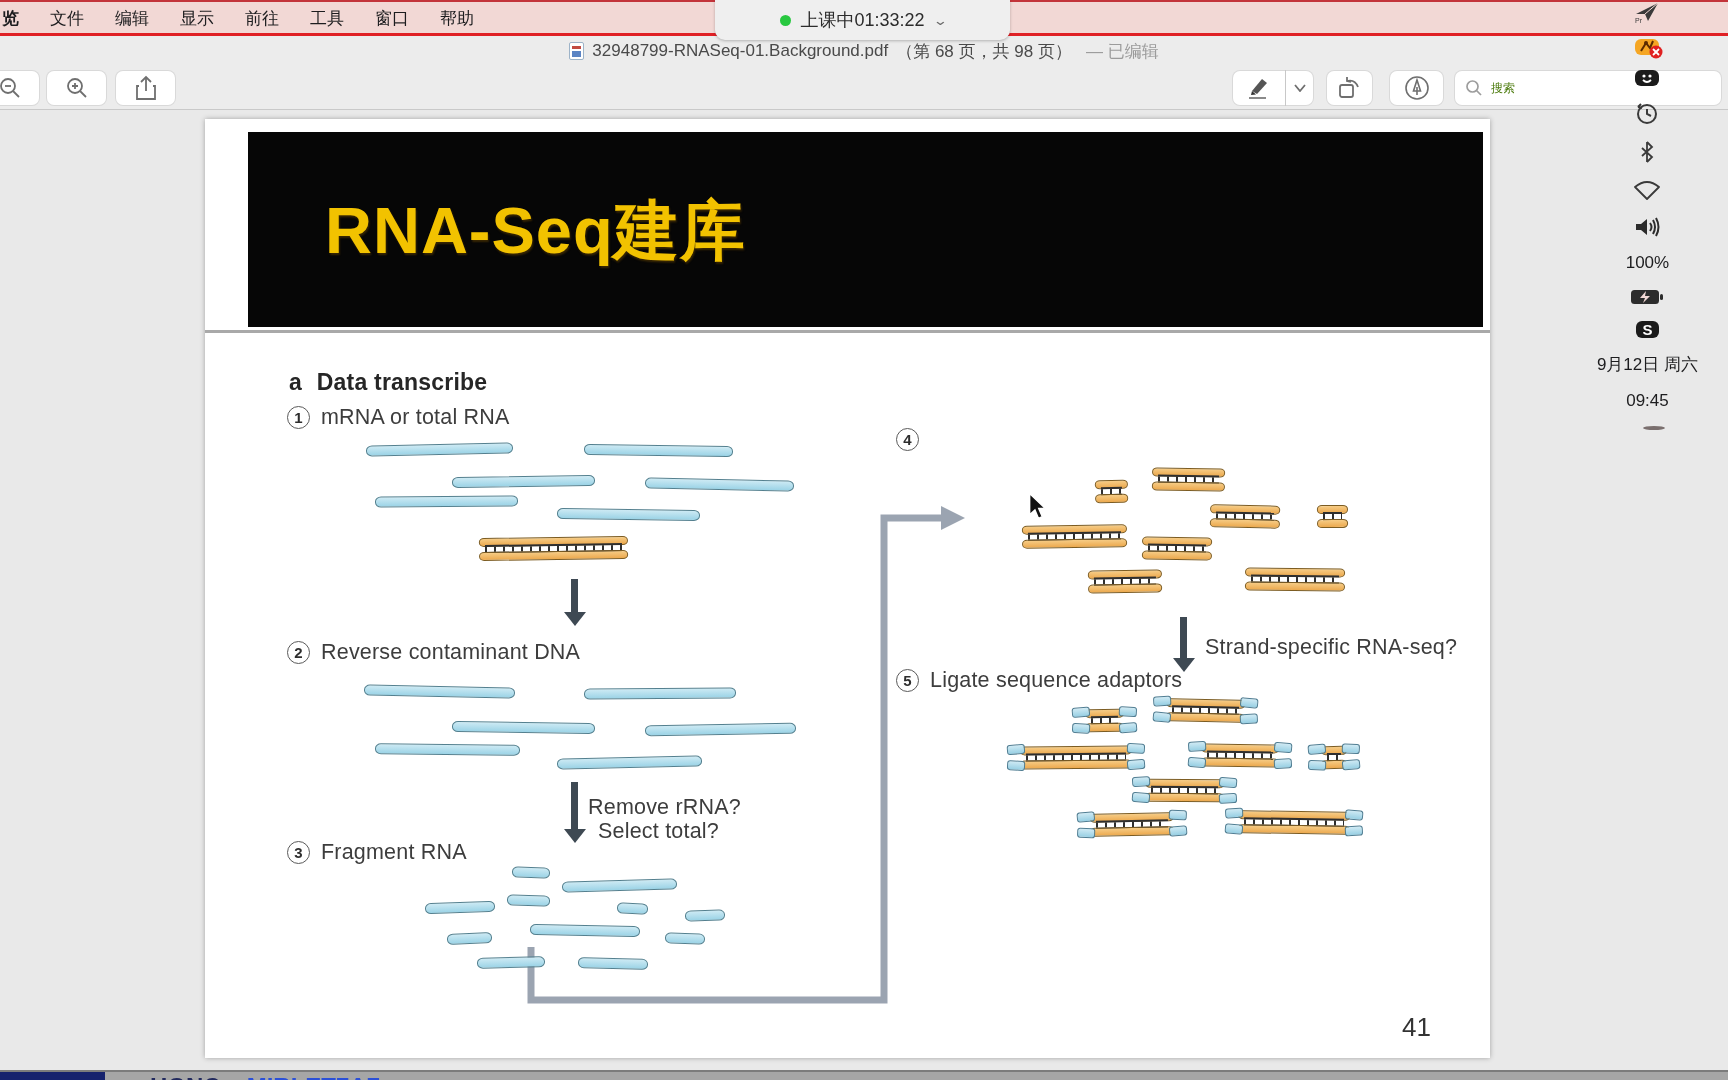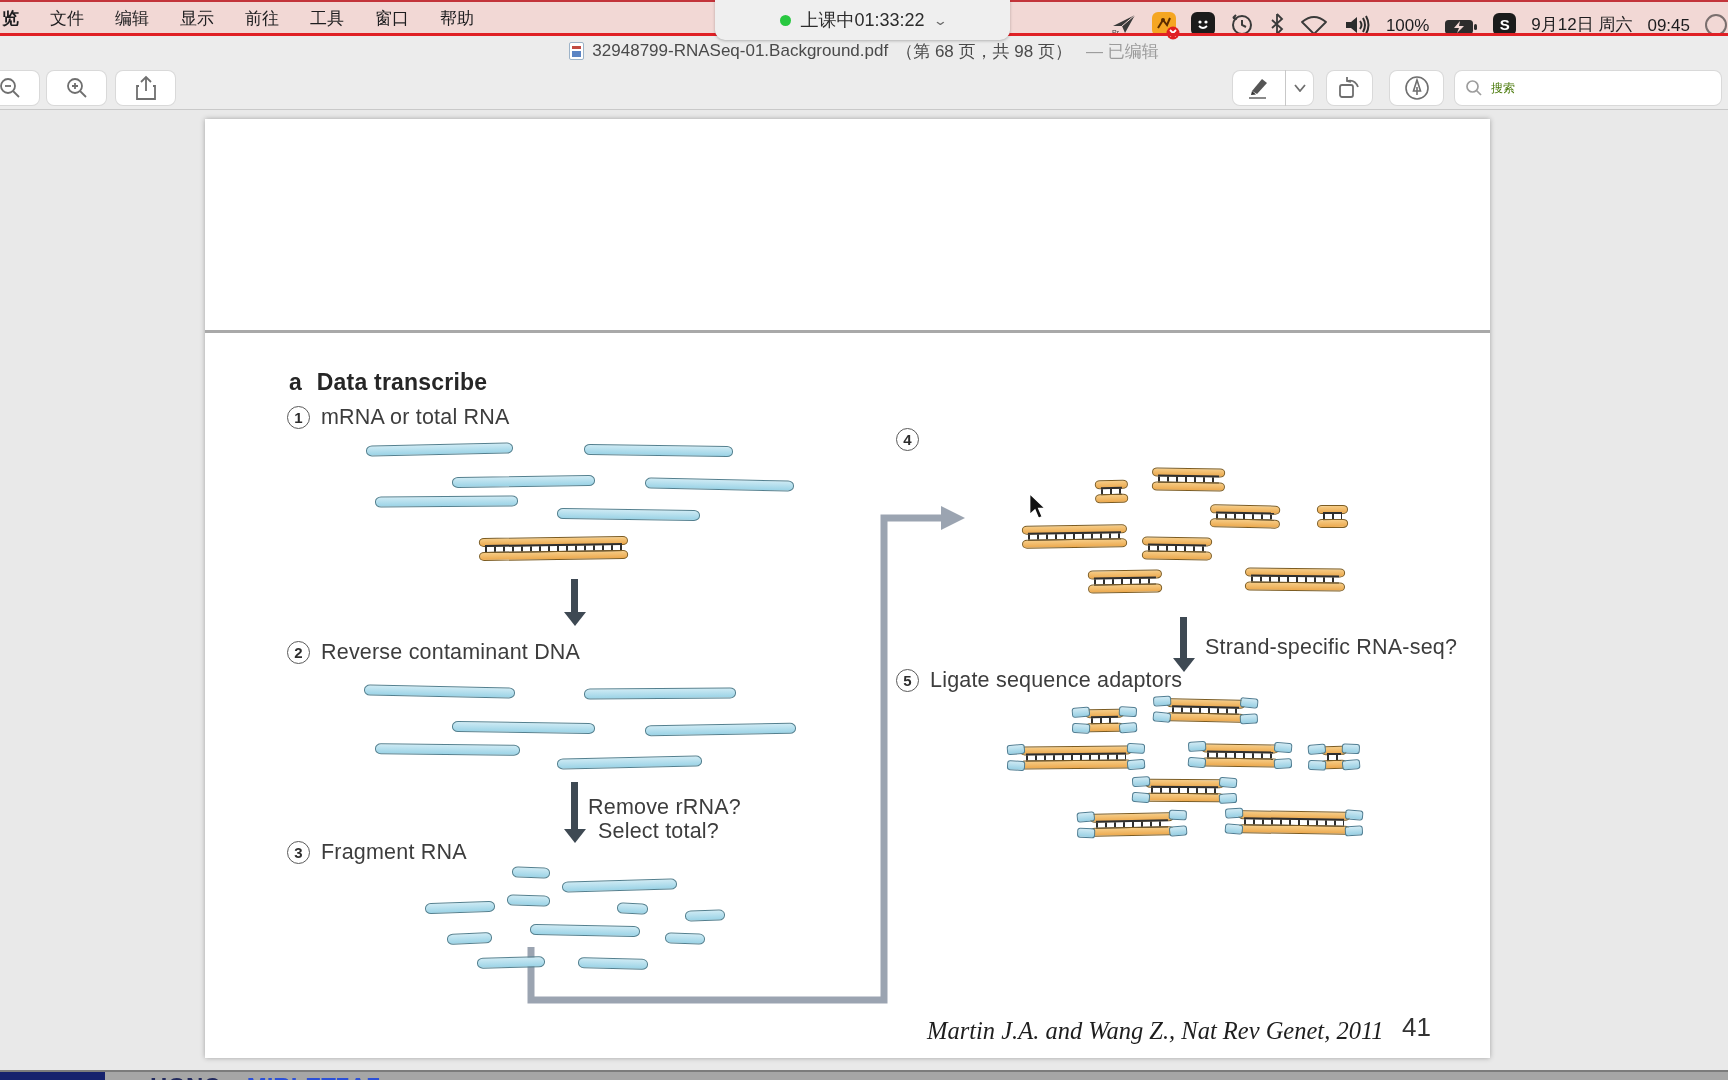--- a/index.html
+++ b/index.html
@@ -7,21 +7,21 @@
   body { font-family:"Liberation Sans","DejaVu Sans",sans-serif; position:relative; background:#e9e9e9; }
 
   
   .menubar { position:absolute; left:0; top:0; width:1728px; height:36px; background:#f2d8d5;
              display:flex; align-items:center; z-index:5; }
   .menubar::before { content:""; position:absolute; left:0; top:0; width:100%; height:2px; background:#c3343a; }
   .menubar::after  { content:""; position:absolute; left:0; bottom:0; width:100%; height:3px; background:#e02025; }
   .menu-items { display:flex; gap:31px; padding-left:2px; align-items:center; height:100%; }
   .menu-items span { font-size:17px; color:#1d1d1f; white-space:nowrap; }
   .menu-items span:first-child { font-weight:bold; }
-  .status-items { margin-left:auto; display:flex; align-items:flex-end; gap:15px; padding-right:14px; height:100%; }
+  .status-items { margin-left:auto; display:flex; align-items:center; gap:15px; padding-right:30px; height:100%;flex-direction:column; }
   .status-items svg { display:block; }
   .stxt { font-size:17px; color:#1d1d1f; white-space:nowrap; }
   .appsq { width:24px; height:24px; border-radius:6px; display:flex; align-items:center; justify-content:center; position:relative; }
   .partial-circle { width:22px; height:22px; border:2px solid #7a6f6e; border-radius:50%; margin-right:-13px; }
 
   
   .notif { position:absolute; left:715px; top:0; width:295px; height:40px; background:#efefef;
            border-radius:0 0 10px 10px; box-shadow:0 1px 3px rgba(0,0,0,.25); z-index:9;
            display:flex; align-items:center; justify-content:center; gap:10px; }
   .notif .dot { width:11px; height:11px; border-radius:50%; background:#28c840; }
@@ -247,20 +247,23 @@
         <circle cx="7.5" cy="7.5" r="5.5" stroke="#9d9d9d" stroke-width="1.7" fill="none"></circle>
         <path d="M11.5 11.5 L16 16" stroke="#9d9d9d" stroke-width="1.7"></path>
       </svg>
     <span class="ph">搜索</span>
   </div>
 </div>
 
 <div class="content">
   <div class="page">
 
+    <div class="banner">
+      <div class="banner-title">RNA-Seq建库</div>
+    </div>
     <div class="rule"></div>
 
     <svg class="connector" width="1285" height="939">
       <path d="M326 828 L326 881 L679 881 L679 399 L738 399" fill="none" stroke="#9ba4b1" stroke-width="7"></path>
       <polygon points="736,387 760,399 736,411" fill="#9ba4b1"></polygon>
     </svg>
 
     <div class="figlayer" id="figlayer">
         <div class="rna" style="left: 161px; top: 325px; width: 147px; transform: rotate(-1.2deg);"></div>
         <div class="rna" style="left: 379px; top: 326px; width: 149px; transform: rotate(0.9deg);"></div>
@@ -446,21 +449,20 @@
     </div>
 
     <div class="varrow" style="left:366px;top:460px;height:34px"></div>
     <div class="varrow" style="left:366px;top:663px;height:48px"></div>
     <div class="varrow" style="left:975px;top:498px;height:42px"></div>
 
     <div class="ann" style="left:383px;top:676px">Remove rRNA?</div>
     <div class="ann" style="left:393px;top:700px">Select total?</div>
     <div class="ann clipw" style="left:1000px;top:516px;width:280px">Strand-specific RNA-seq?</div>
 
-    <div class="citation">Martin J.A. and Wang Z., Nat Rev Genet, 2011</div>
     <div class="pagenum">41</div>
 
     <svg class="cursor" width="24" height="28" viewBox="0 0 12 19">
       <path d="M1 1 L1 15.5 L4.6 12.2 L7 18 L9.6 16.8 L7.2 11.2 L11.5 11 Z" fill="#111" stroke="#fff" stroke-width="1"></path>
     </svg>
   </div>
 </div>
 
 <div class="bottombar">
   <div class="bb-navy"></div>

